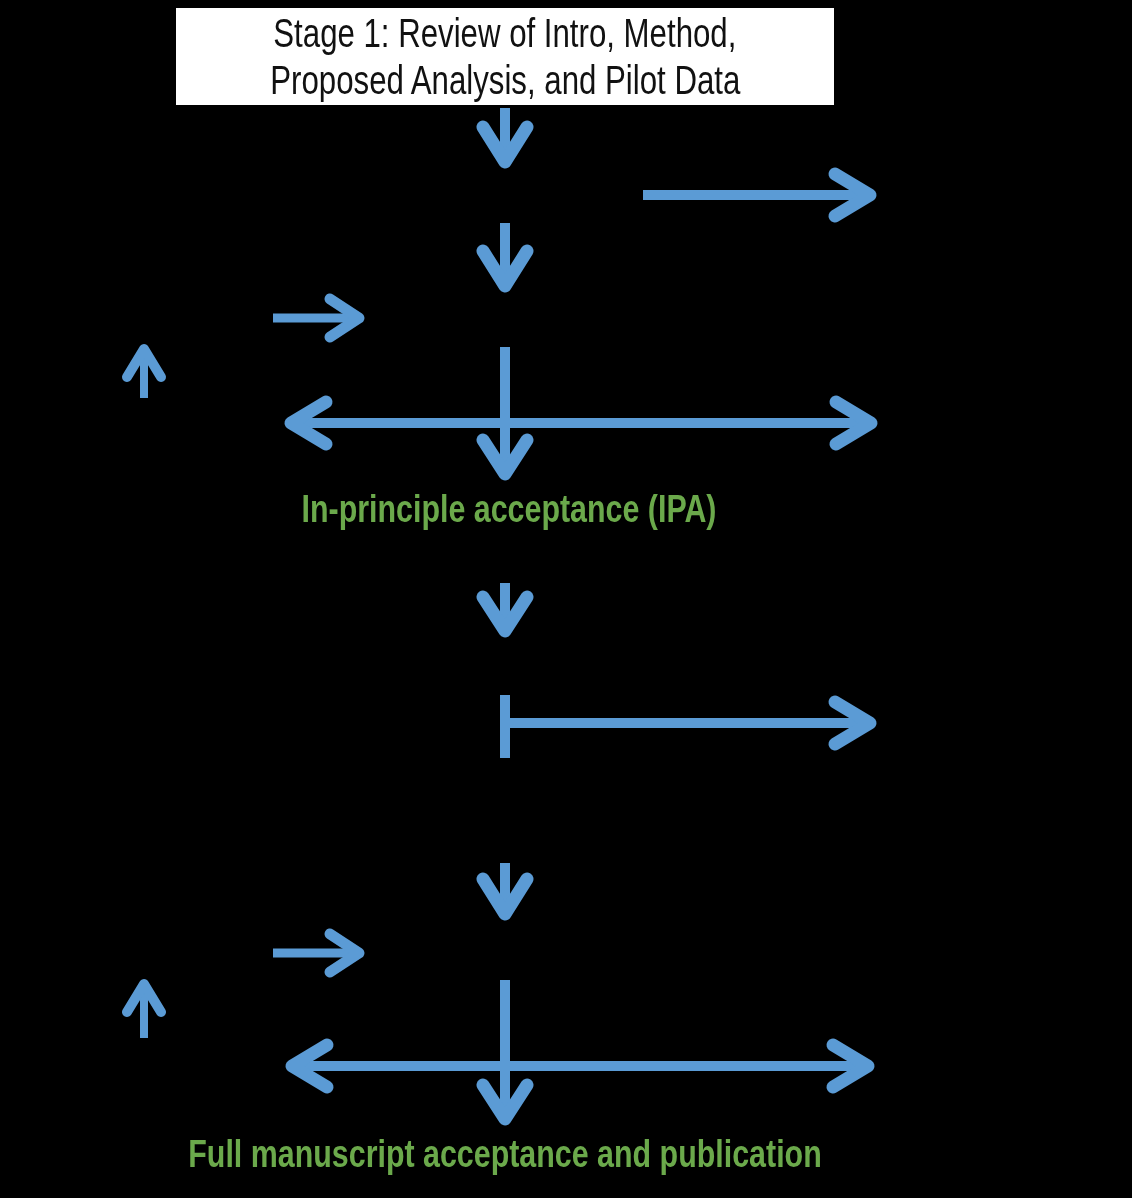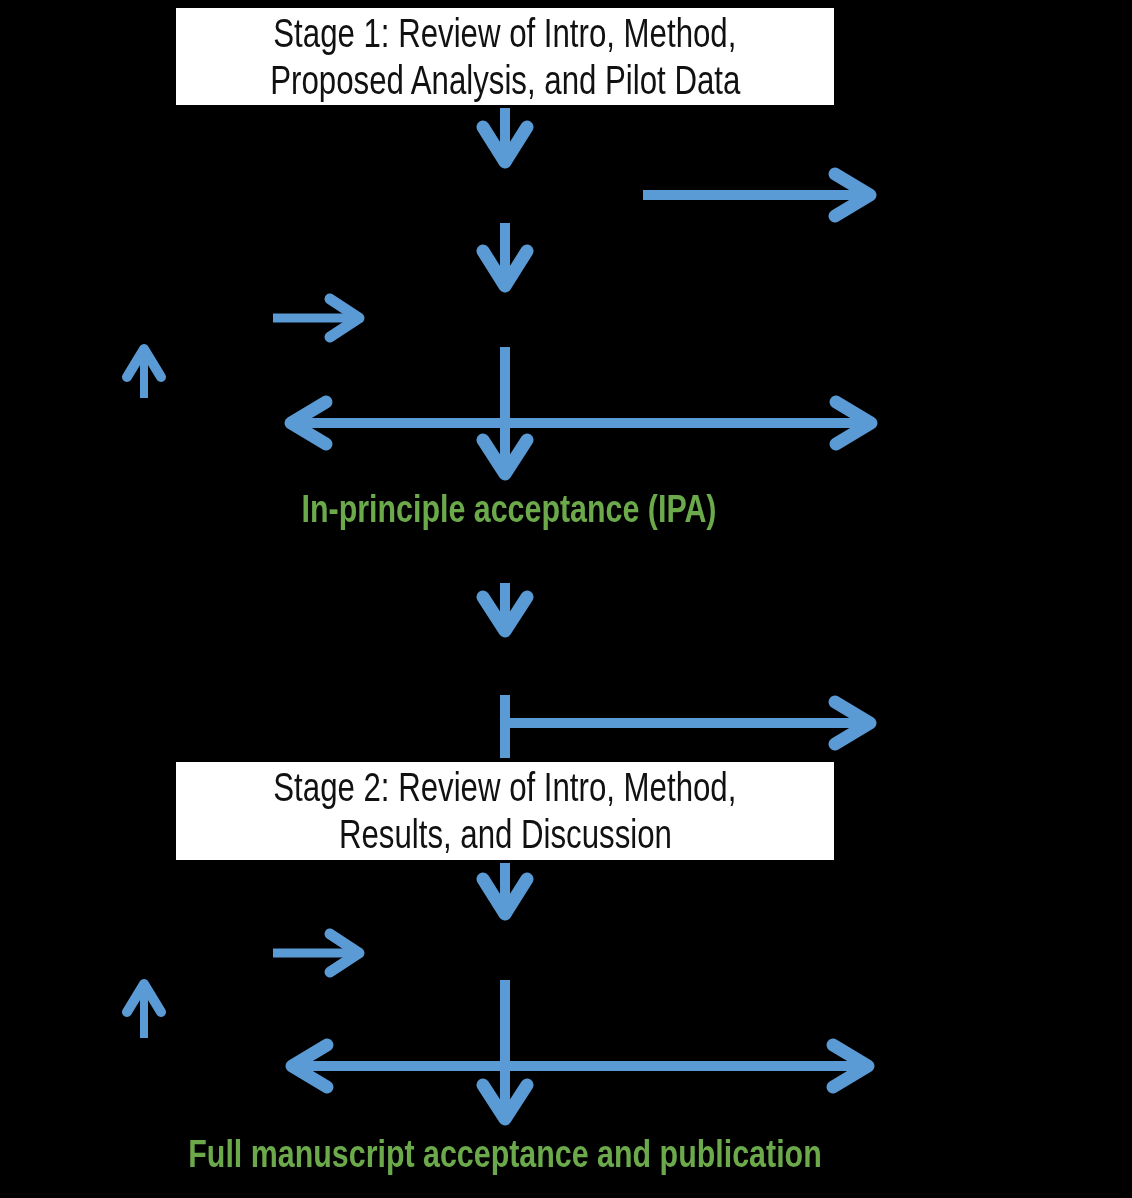--- a/index.html
+++ b/index.html
@@ -138,20 +138,16 @@
     </g>
   </svg>
 
   <div class="stage-box" id="stage1-box">
     <span class="line">Stage 1: Review of Intro, Method,</span>
     <span class="line">Proposed Analysis, and Pilot Data</span>
   </div>
 
   <div class="green-label" id="ipa-label">In-principle acceptance (IPA)</div>
 
-  <div class="stage-box" id="stage2-box">
-    <span class="line">Stage 2: Review of Intro, Method,</span>
-    <span class="line">Results, and Discussion</span>
-  </div>
 
   <div class="green-label" id="full-label">Full manuscript acceptance and publication</div>
 
 </div>
 
 </body></html>

